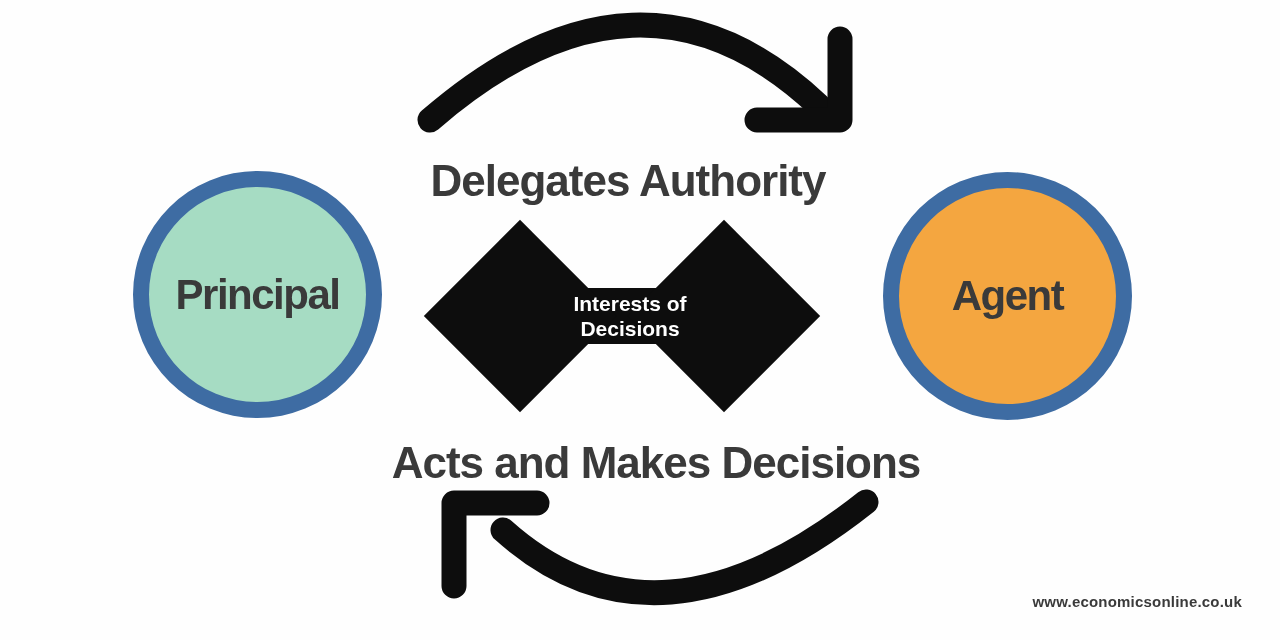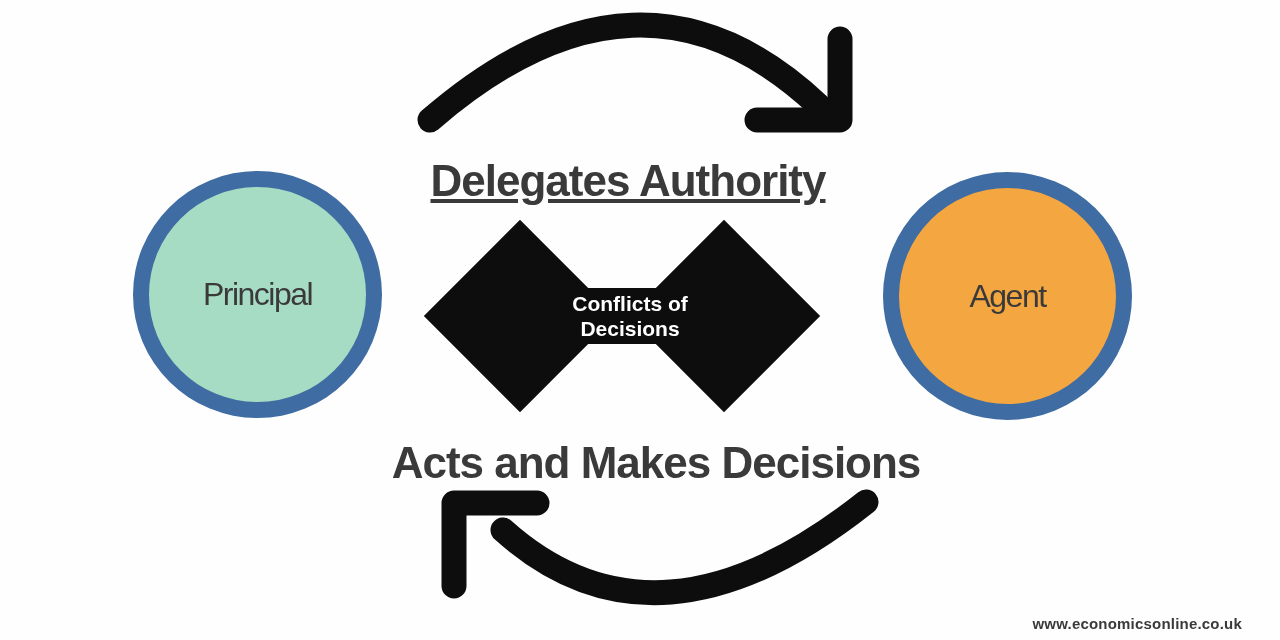--- a/index.html
+++ b/index.html
@@ -31,41 +31,41 @@
   }
   .circle-principal{
     left:133px;top:171px;width:249px;height:247px;
     background:var(--principal-fill);
   }
   .circle-agent{
     left:883px;top:172px;width:249px;height:248px;
     background:var(--agent-fill);
   }
   .circle-label{
-    font-size:32px;font-weight:normal;letter-spacing:-1.5px;
+    font-size:42px;font-weight:bold;letter-spacing:-1.5px;
     color:var(--text-dark);white-space:nowrap;
   }
   .flow-title{
     position:absolute;z-index:3;
     font-size:44px;font-weight:bold;letter-spacing:-1px;
     color:var(--text-dark);white-space:nowrap;
     transform:translateX(-50%);
   }
-  .flow-title-top{left:628px;top:156px;text-decoration:underline;}
+  .flow-title-top{left:628px;top:156px;}
   .flow-title-bottom{left:656px;top:438px;}
   .conflict-text{
     position:absolute;z-index:3;
     left:630px;top:291px;transform:translateX(-50%);
     text-align:center;
     font-size:21px;font-weight:bold;line-height:25px;
     color:var(--conflict-text);white-space:nowrap;
   }
   .watermark{
     position:absolute;z-index:3;
-    right:38px;bottom:8px;
+    right:38px;bottom:30px;
     font-size:15px;font-weight:bold;letter-spacing:0.2px;
     color:var(--text-dark);white-space:nowrap;
   }
 </style>
 </head>
 <body>
 
 <svg class="arrow-layer" viewBox="0 0 1280 640" xmlns="http://www.w3.org/2000/svg" aria-hidden="true">
 
   <g style="stroke:var(--arrow-black)" fill="none" stroke-width="25" stroke-linecap="round">
@@ -91,17 +91,17 @@
 
 <div class="circle circle-agent">
   <span class="circle-label">Agent</span>
 </div>
 
 <div class="flow-title flow-title-top">Delegates Authority</div>
 
 <div class="flow-title flow-title-bottom">Acts and Makes Decisions</div>
 
 <div class="conflict-text">
-  <div>Conflicts of</div>
+  <div>Interests of</div>
   <div>Decisions</div>
 </div>
 
 <div class="watermark">www.economicsonline.co.uk</div>
 
 </body></html>

